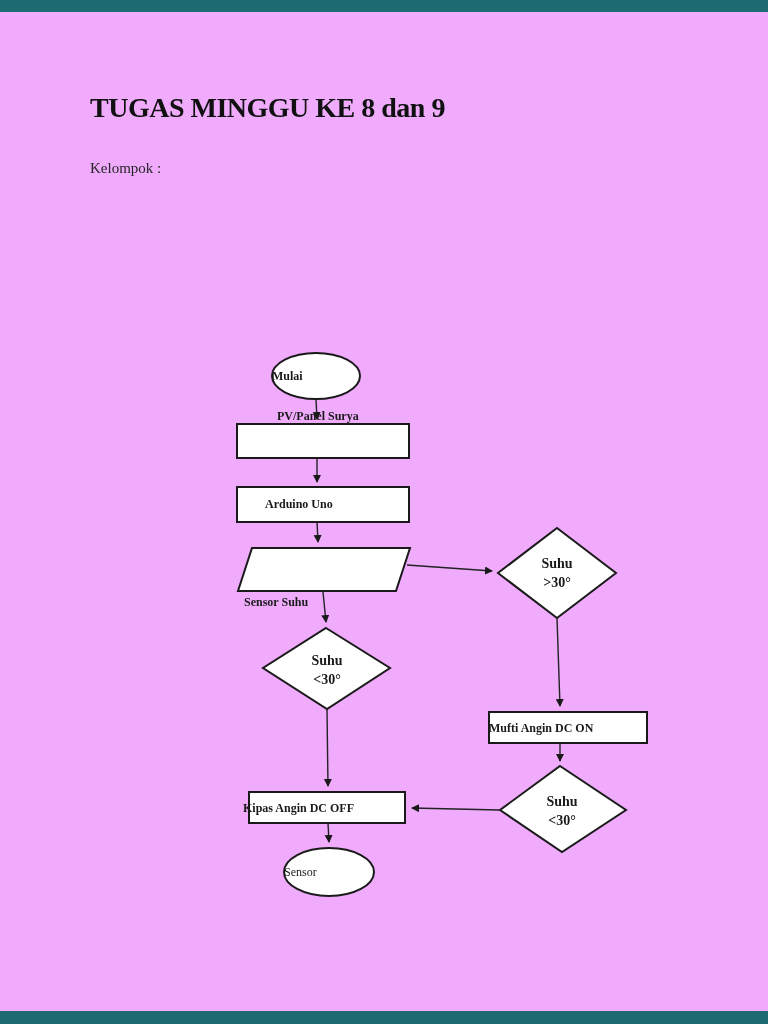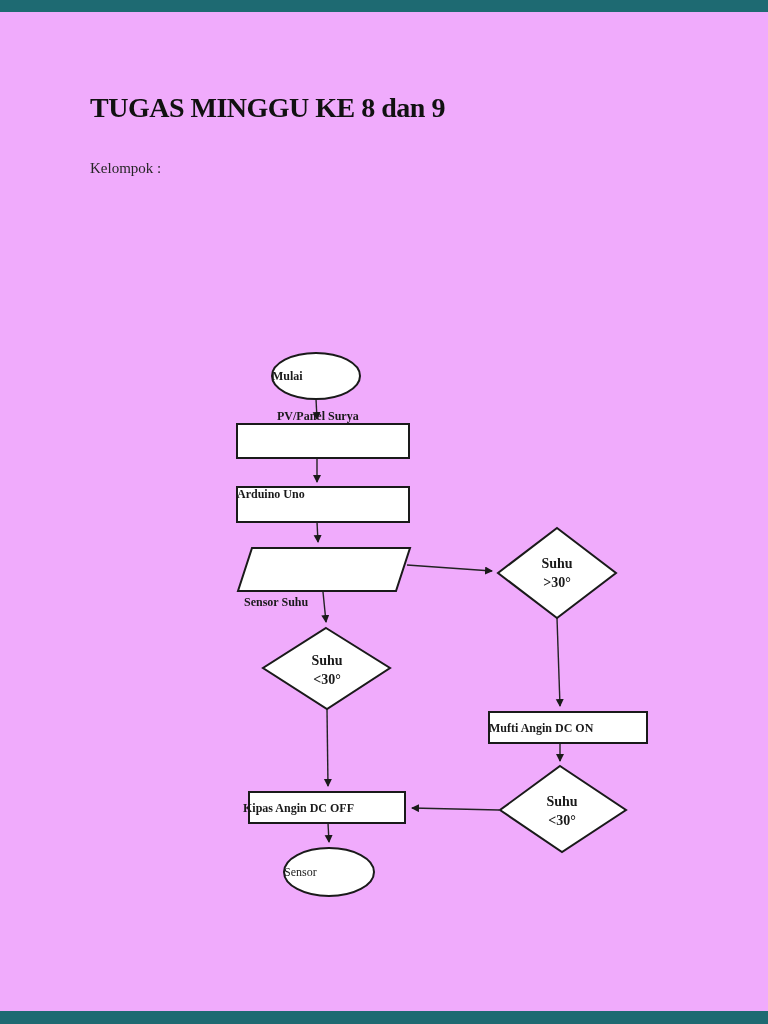--- a/index.html
+++ b/index.html
@@ -82,21 +82,21 @@
     <polygon class="shape" points="557,528 616,573 557,618 498,573"></polygon>
     <polygon class="shape" points="326,628 390,668 327,709 263,668"></polygon>
     <rect class="shape" x="489" y="712" width="158" height="31"></rect>
     <polygon class="shape" points="560,766 626,810 562,852 500,810"></polygon>
     <rect class="shape" x="249" y="792" width="156" height="31"></rect>
     <ellipse class="shape" cx="329" cy="872" rx="45" ry="24"></ellipse>
   </svg>
 
   <div class="nlabel" style="left:272px;top:368px;width:88px;">Mulai</div>
   <div class="nlabel" style="left:237px;top:408px;width:172px;margin-left:40px;">PV/Panel Surya</div>
-  <div class="nlabel" style="left:237px;top:486px;width:172px;">Arduino Uno</div>
+  <div class="nlabel" style="left:237px;top:496px;width:172px;padding-left:28px;">Arduino Uno</div>
   <div class="nlabel" style="left:244px;top:594px;width:160px;">Sensor Suhu</div>
 
   <div class="dlabel" style="left:517px;top:554px;">
     <div>Suhu</div>
     <div>&gt;30°</div>
   </div>
 
   <div class="dlabel" style="left:287px;top:651px;">
     <div>Suhu</div>
     <div>&lt;30°</div>

